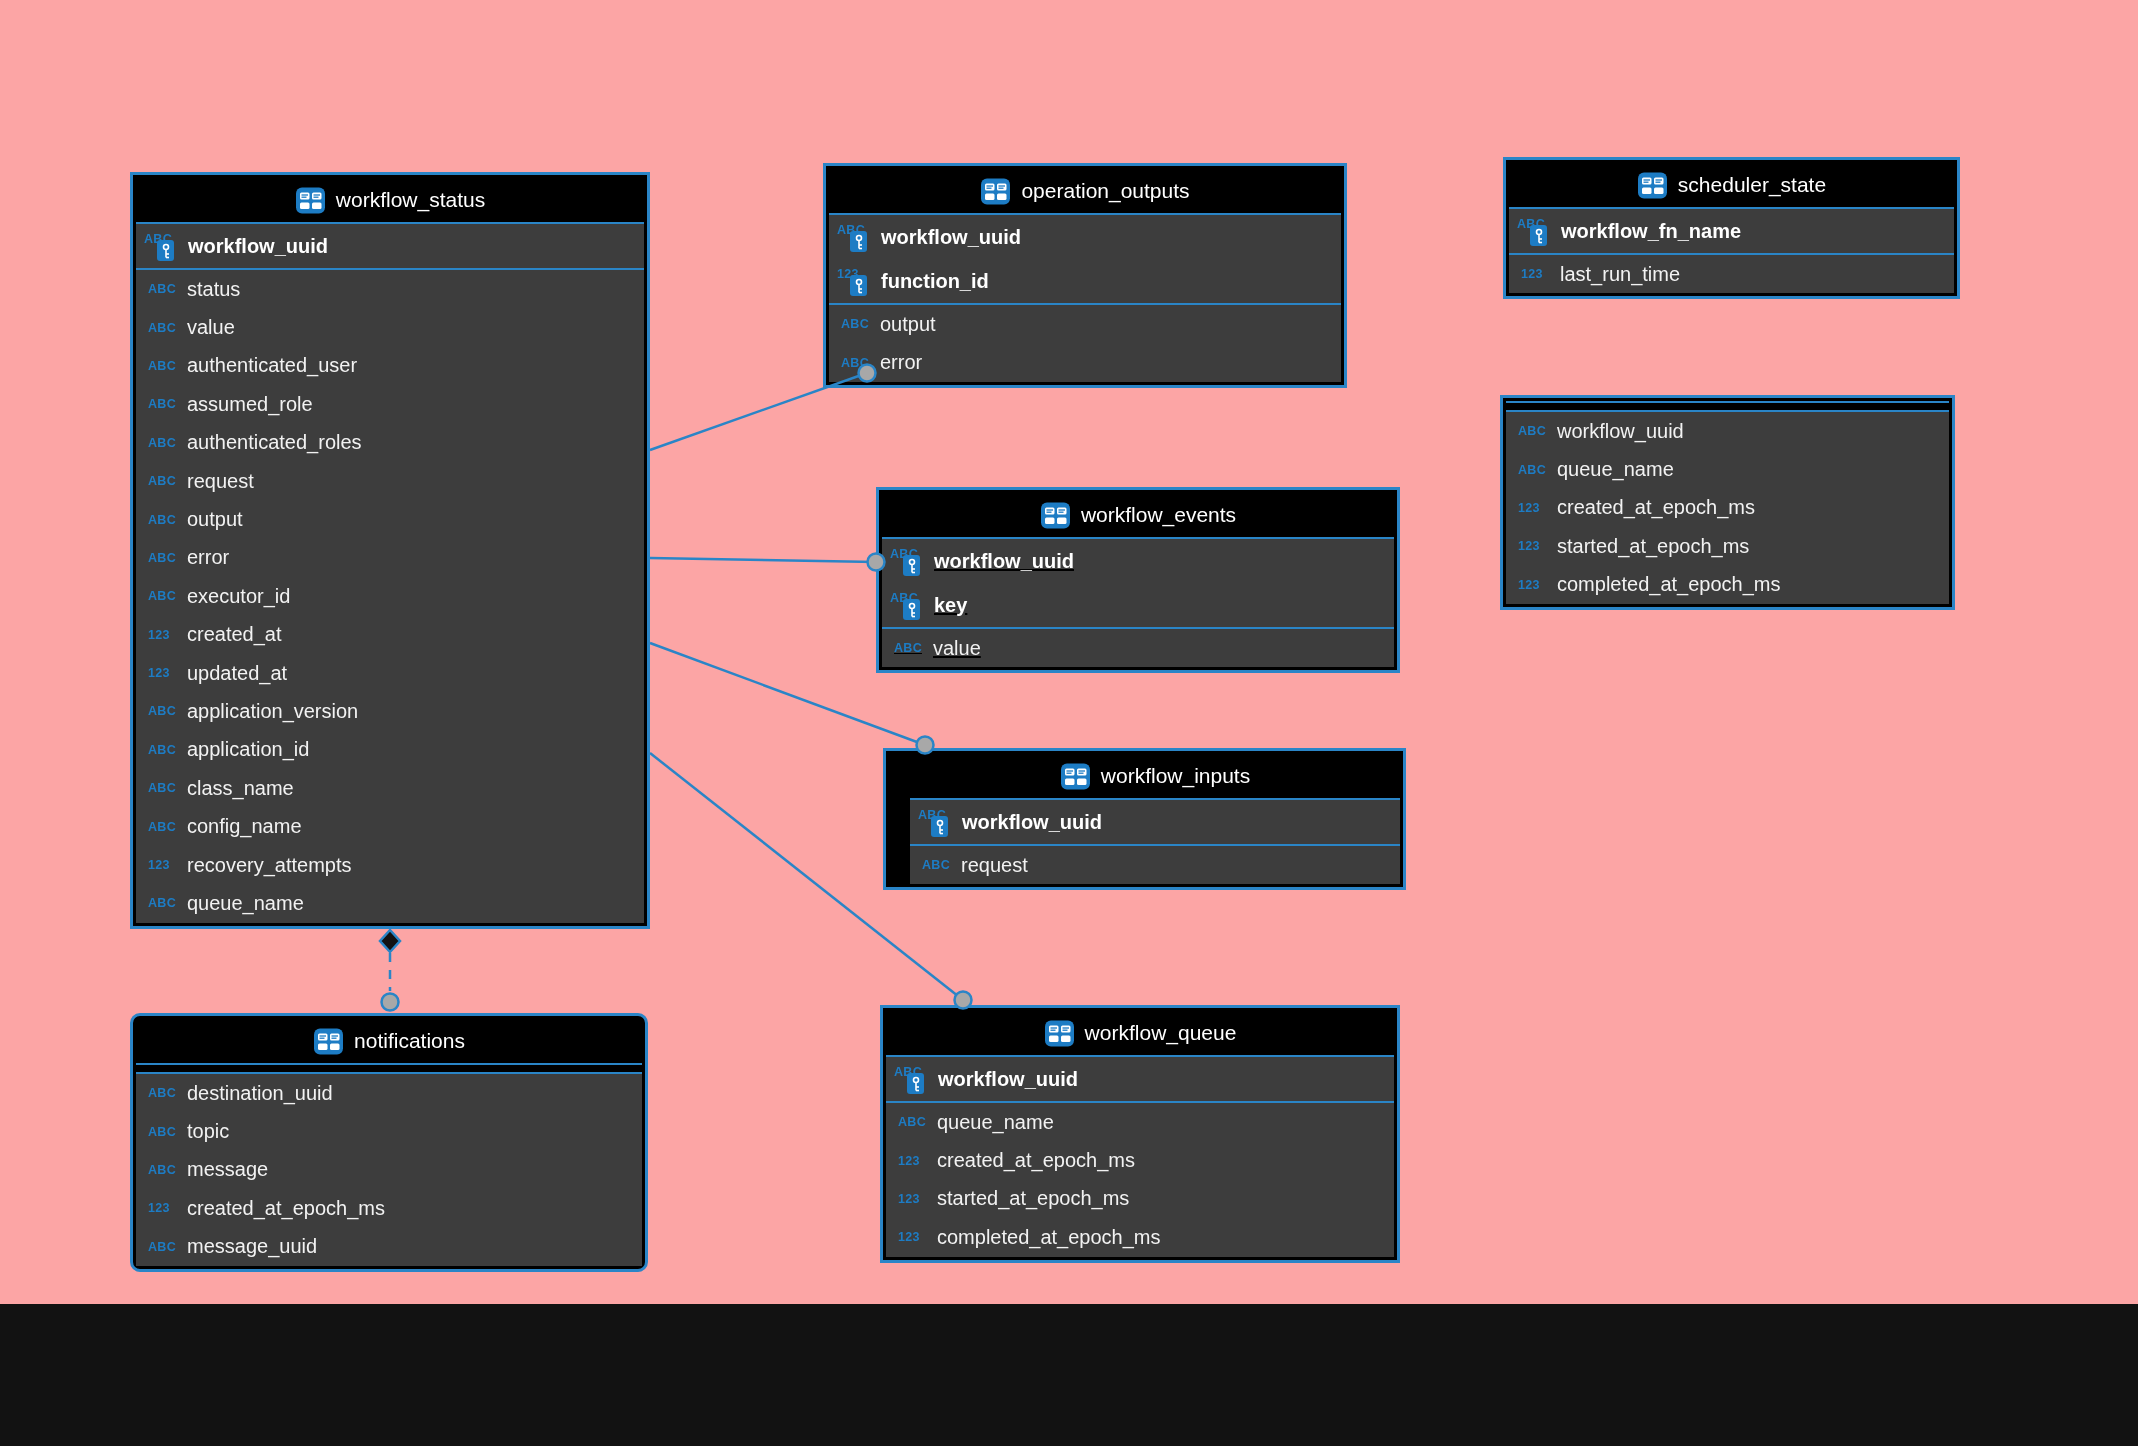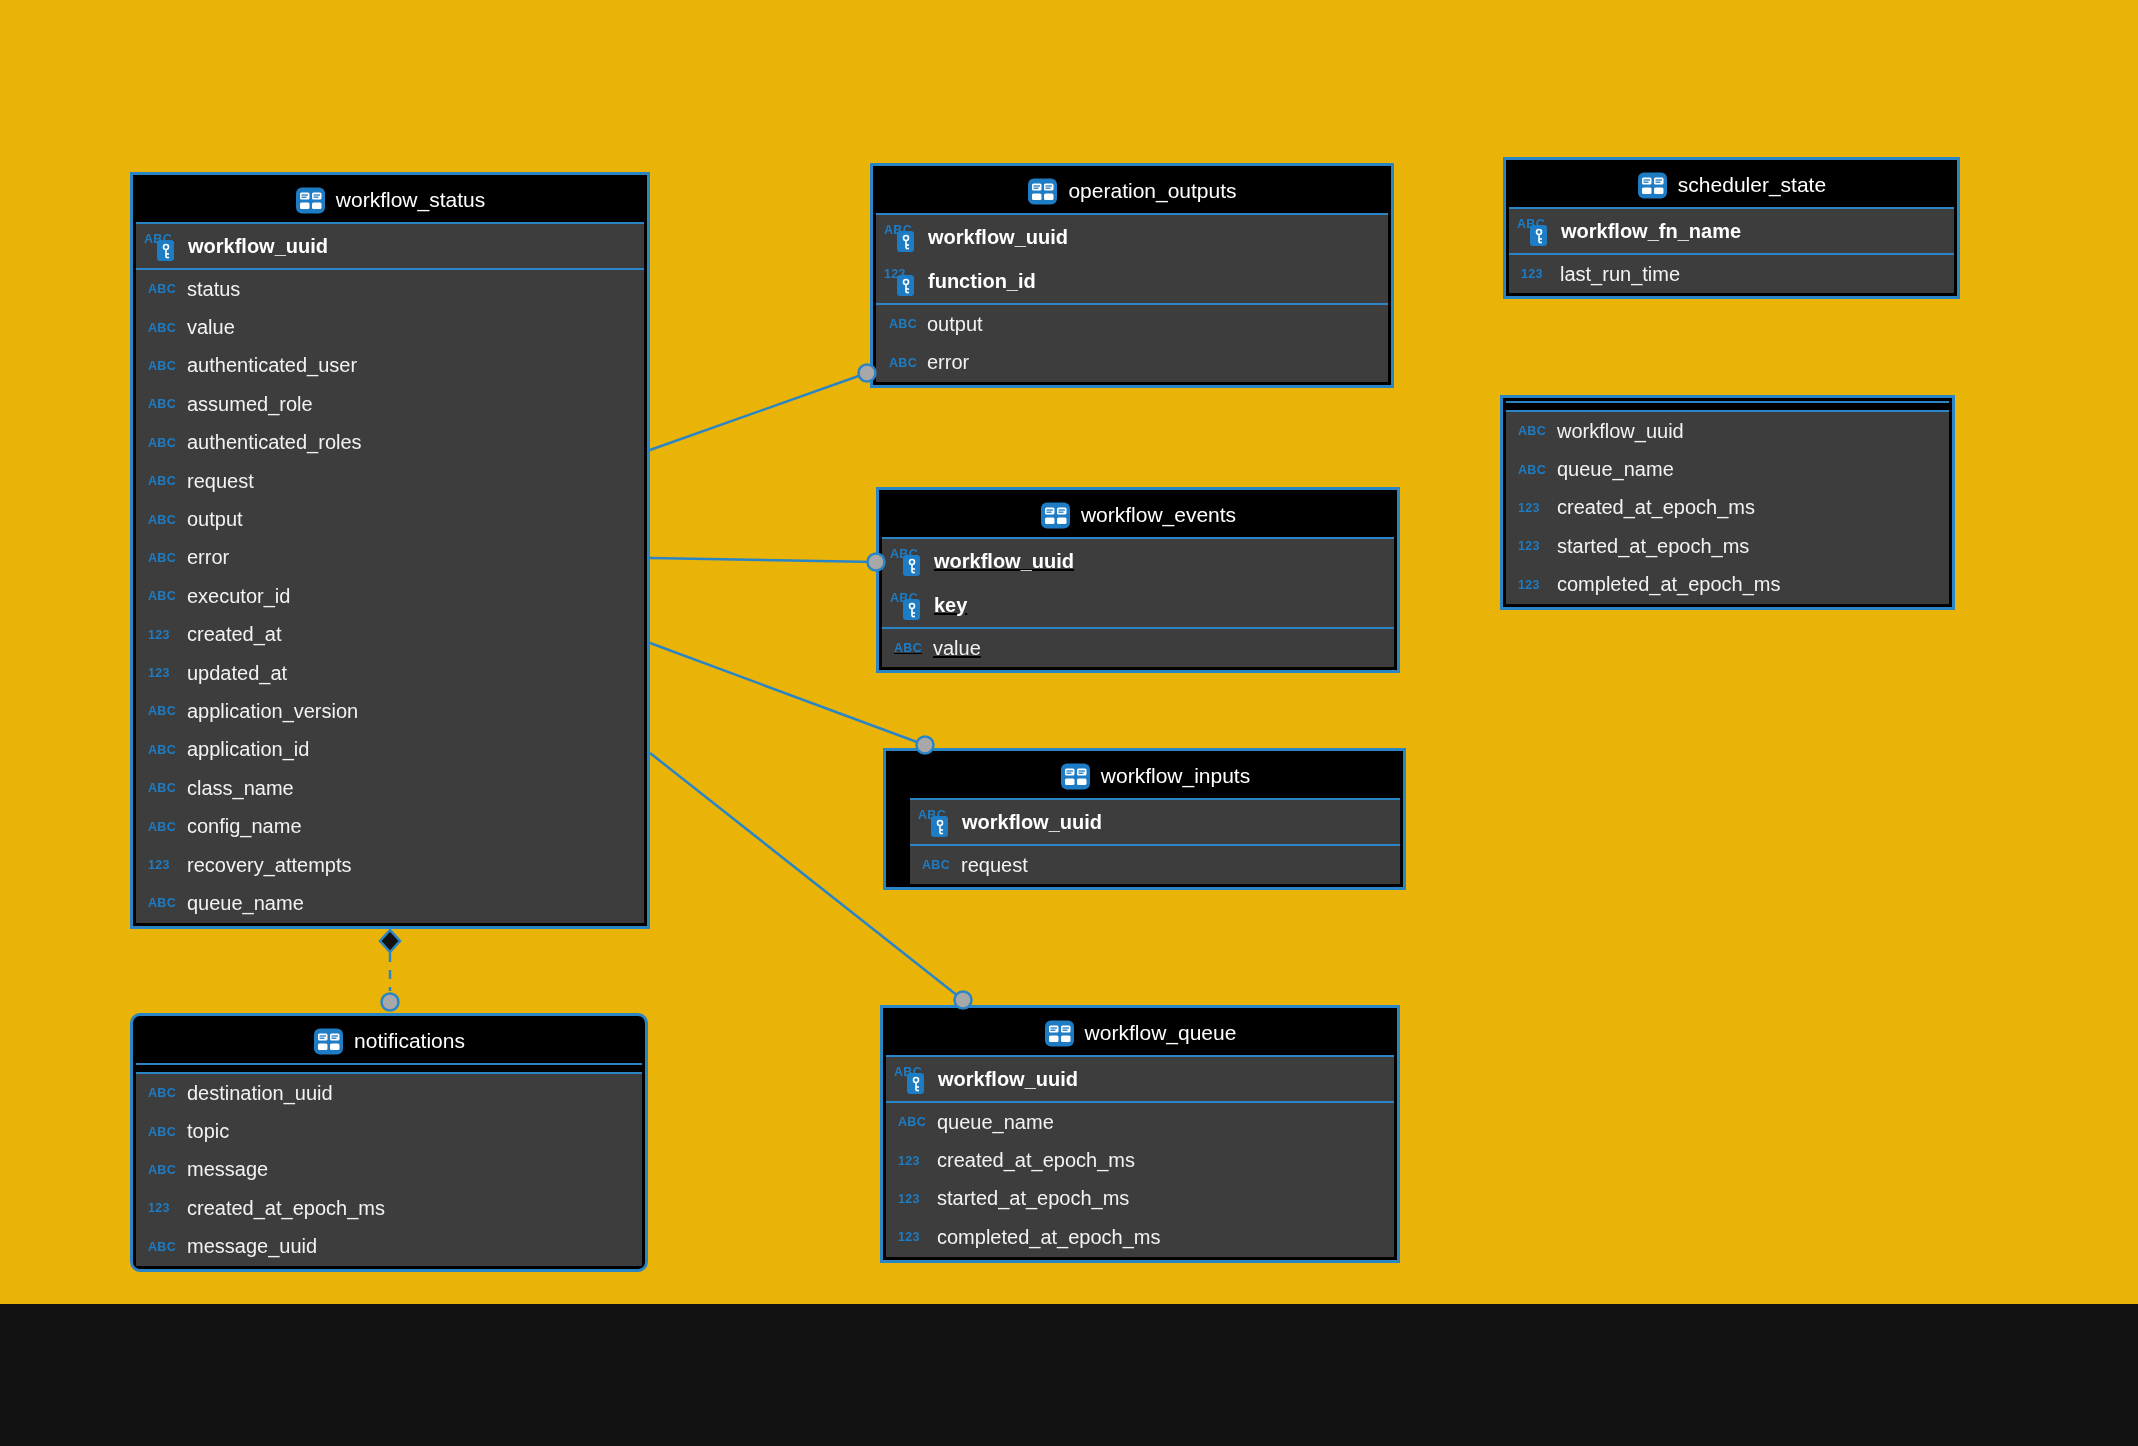--- a/index.html
+++ b/index.html
@@ -1,17 +1,17 @@
 <!DOCTYPE html>
 <html><head>
 <meta charset="utf-8">
 <style>
   html,body{margin:0;padding:0;background:#121212;}
   body{width:2138px;height:1446px;overflow:hidden;font-family:"Liberation Sans",sans-serif;}
-  #canvas{position:relative;width:2138px;height:1304px;background:#eab308;}
+  #canvas{position:relative;width:2138px;height:1304px;background:#fca5a5;}
   .tbl{position:absolute;box-sizing:border-box;border:3px solid #2a85c7;background:#000;padding:3px;z-index:2;}
   .th{height:44px;display:flex;align-items:center;justify-content:center;gap:10px;background:#000;color:#fff;font-size:21px;white-space:nowrap;}
   .sep{height:2px;background:#2a85c7;}
   .gap{height:7px;background:#000;}
   .body{background:#3d3d3d;}
   .row{display:flex;align-items:center;height:38.4px;padding:0 10px 0 12px;color:#f2f2f2;font-size:20px;white-space:nowrap;}
   .row.pk{height:44px;font-weight:bold;color:#fff;padding-left:8px;}
   .dtype{flex:0 0 auto;width:30px;margin-right:9px;color:#1d7cc4;font-weight:800;font-size:12.5px;letter-spacing:.3px;font-family:"Liberation Sans",sans-serif;}
   .pkicon{flex:0 0 auto;position:relative;width:34px;height:40px;margin-right:10px;}
   .pkicon .abc{position:absolute;left:0;top:6px;color:#1d7cc4;font-weight:800;font-size:12.5px;letter-spacing:.3px;}
@@ -137,21 +137,21 @@
         <div class="row">
           <span class="dtype">123</span>
           <span>recovery_attempts</span>
         </div>
         <div class="row">
           <span class="dtype">ABC</span>
           <span>queue_name</span>
         </div>
       </div>
     </div>
-  <div class="tbl" style="left: 870px; top: 163px; width: 524px; text-align: center;">
+  <div class="tbl" style="left: 823px; top: 163px; width: 524px;">
       <div class="th">
         <span class="ticon">
           <svg width="31" height="31" viewBox="0 0 31 31" style="overflow:visible">
             <rect x="1" y="2.5" width="29" height="26" rx="6" fill="#1d7cc4"></rect>
             <rect x="5" y="7.5" width="9.5" height="7" rx="1.5" fill="#fff"></rect>
             <rect x="17" y="7.5" width="9.5" height="7" rx="1.5" fill="#fff"></rect>
             <rect x="5" y="17.5" width="9.5" height="6.5" rx="1.5" fill="#fff"></rect>
             <rect x="17" y="17.5" width="9.5" height="6.5" rx="1.5" fill="#fff"></rect>
             <g stroke="#1d7cc4" stroke-width="1.3">
               <line x1="6.5" y1="10" x2="13" y2="10"></line>

